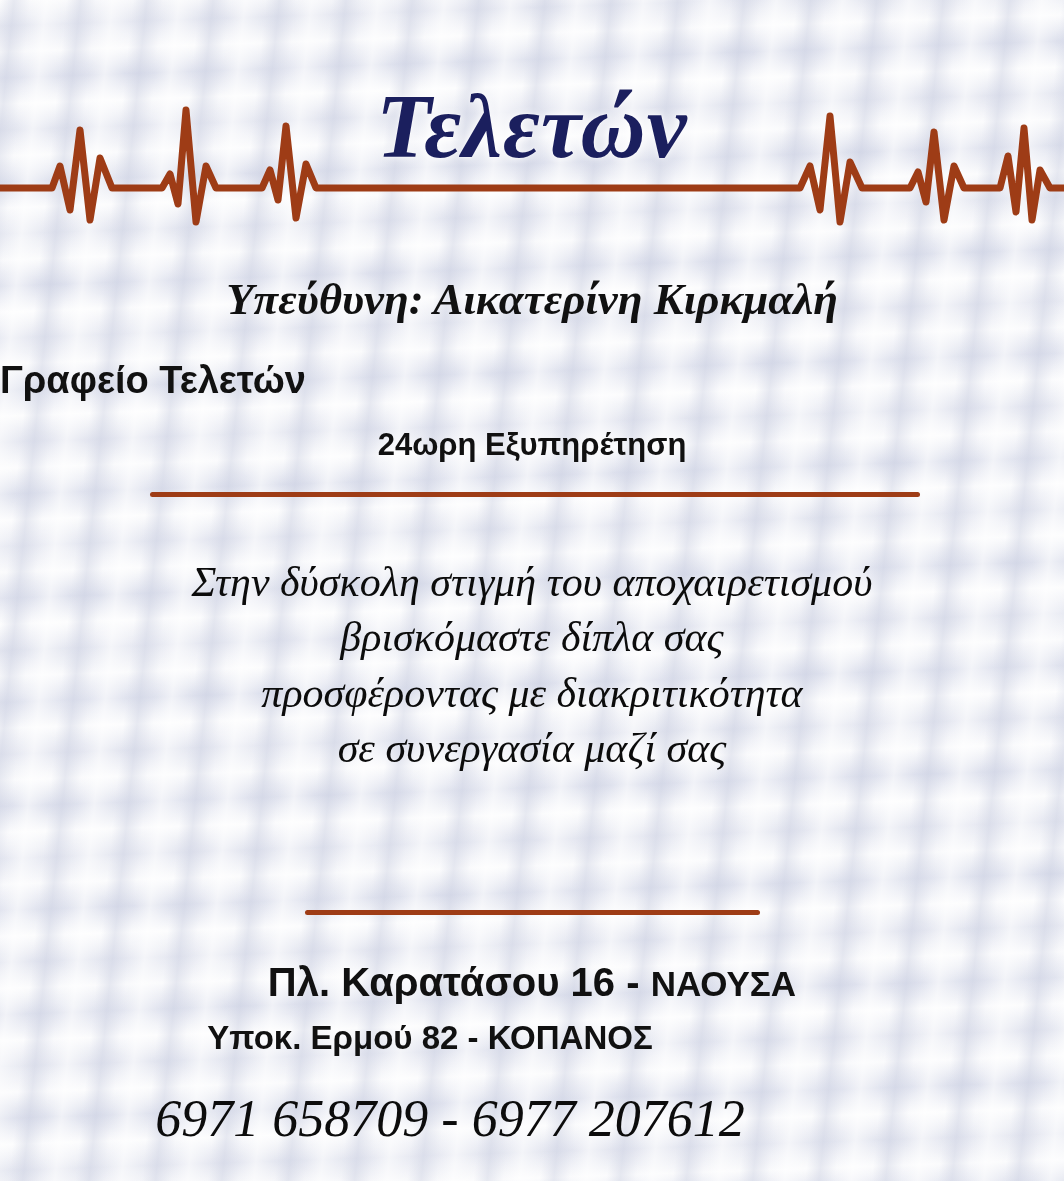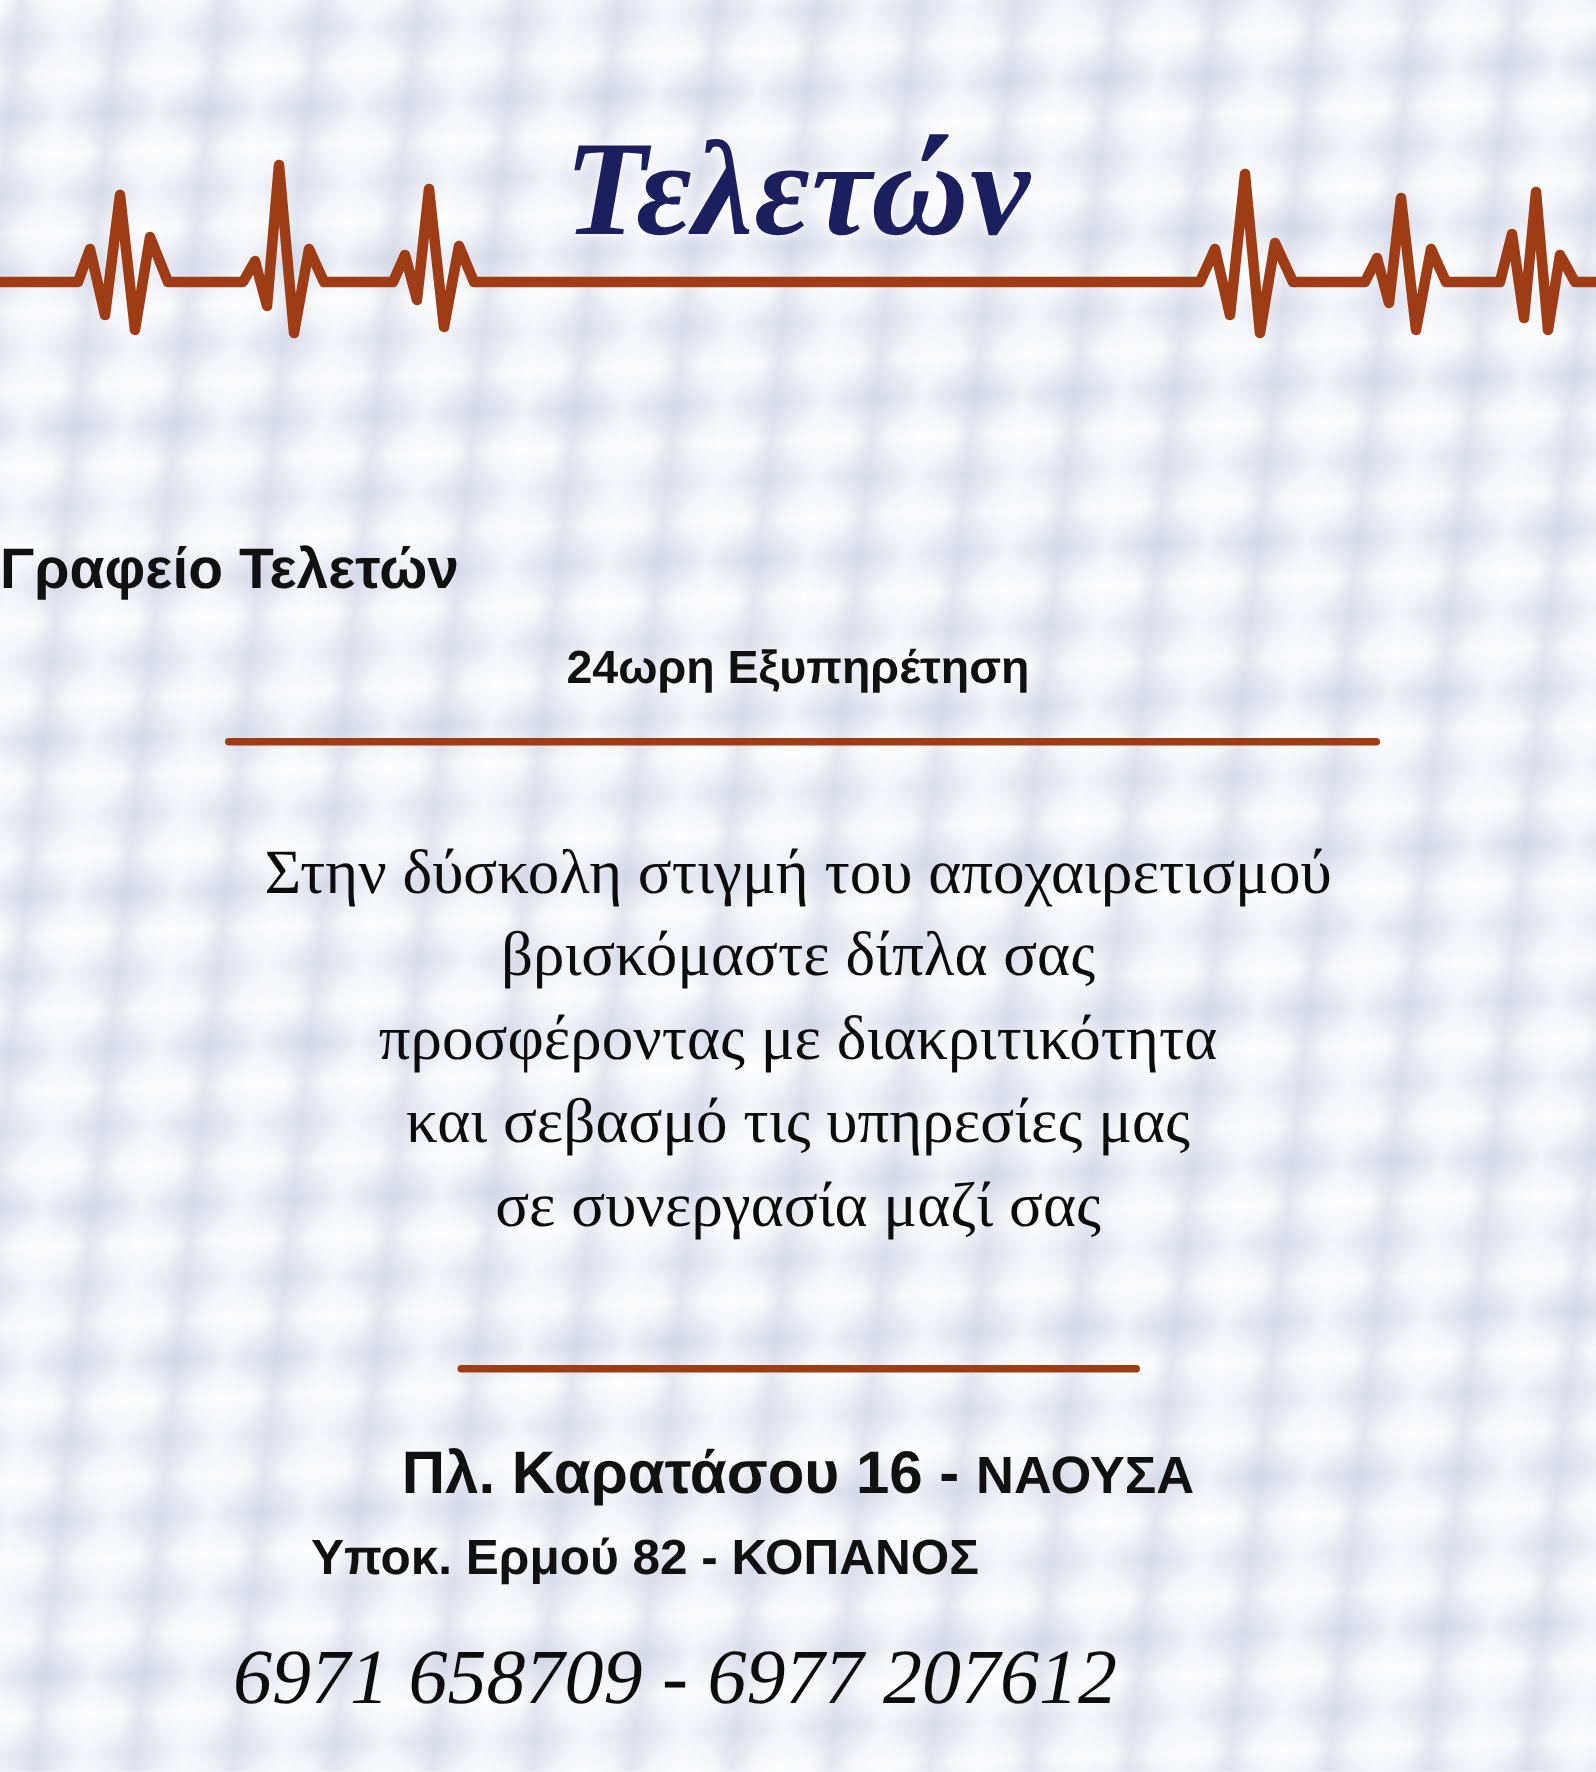--- a/index.html
+++ b/index.html
@@ -138,20 +138,21 @@
   }
 
   
   .motto {
     position: absolute;
     left: 0;
     top: 555px;
     width: 1064px;
     text-align: center;
     font-family: "Liberation Serif", serif;
+    font-style: italic;
     font-weight: 400;
     font-size: 42px;
     line-height: 1.32;
     color: #0c0c0c;
   }
   .motto div {
     white-space: nowrap;
   }
 
   
@@ -208,30 +209,30 @@
                L162,118 L170,104 L178,134 L186,40 L196,152 L206,96 L216,118 L250,118
                L262,118 L270,100 L278,130 L286,56 L296,148 L306,94 L316,118 L520,118
                L700,118 L790,118 L800,118 L810,96 L820,140 L830,46 L840,152 L850,92 L862,118
                L900,118 L910,118 L918,102 L926,132 L934,62 L944,150 L954,96 L964,118
                L990,118 L1000,118 L1008,86 L1016,142 L1024,58 L1032,150 L1040,100 L1050,118 L1064,118" fill="none" stroke="#9e3c16" stroke-width="7" stroke-linejoin="round" stroke-linecap="round"></path>
     </svg>
   </div>
 
   <div class="brand">Τελετών</div>
 
+  <div class="owner">Υπεύθυνη: Αικατερίνη Κιρκμαλή</div>
   <div class="office">Γραφείο Τελετών</div>
   <div class="service">24ωρη Εξυπηρέτηση</div>
 
   <div class="rule rule-top"></div>
 
   <div class="motto">
     <div>Στην δύσκολη στιγμή του αποχαιρετισμού</div>
     <div>βρισκόμαστε δίπλα σας</div>
     <div>προσφέροντας με διακριτικότητα</div>
-    <div>και σεβασμό τις υπηρεσίες μας</div>
     <div>σε συνεργασία μαζί σας</div>
   </div>
 
   <div class="rule rule-bottom"></div>
 
   <div class="address-main"><span>Πλ. Καρατάσου 16 - </span><span class="city">ΝΑΟΥΣΑ</span></div>
 
   <div class="address-sub">Υποκ. Ερμού 82 - ΚΟΠΑΝΟΣ</div>
 
   <div class="phones">6971 658709 - 6977 207612</div>

